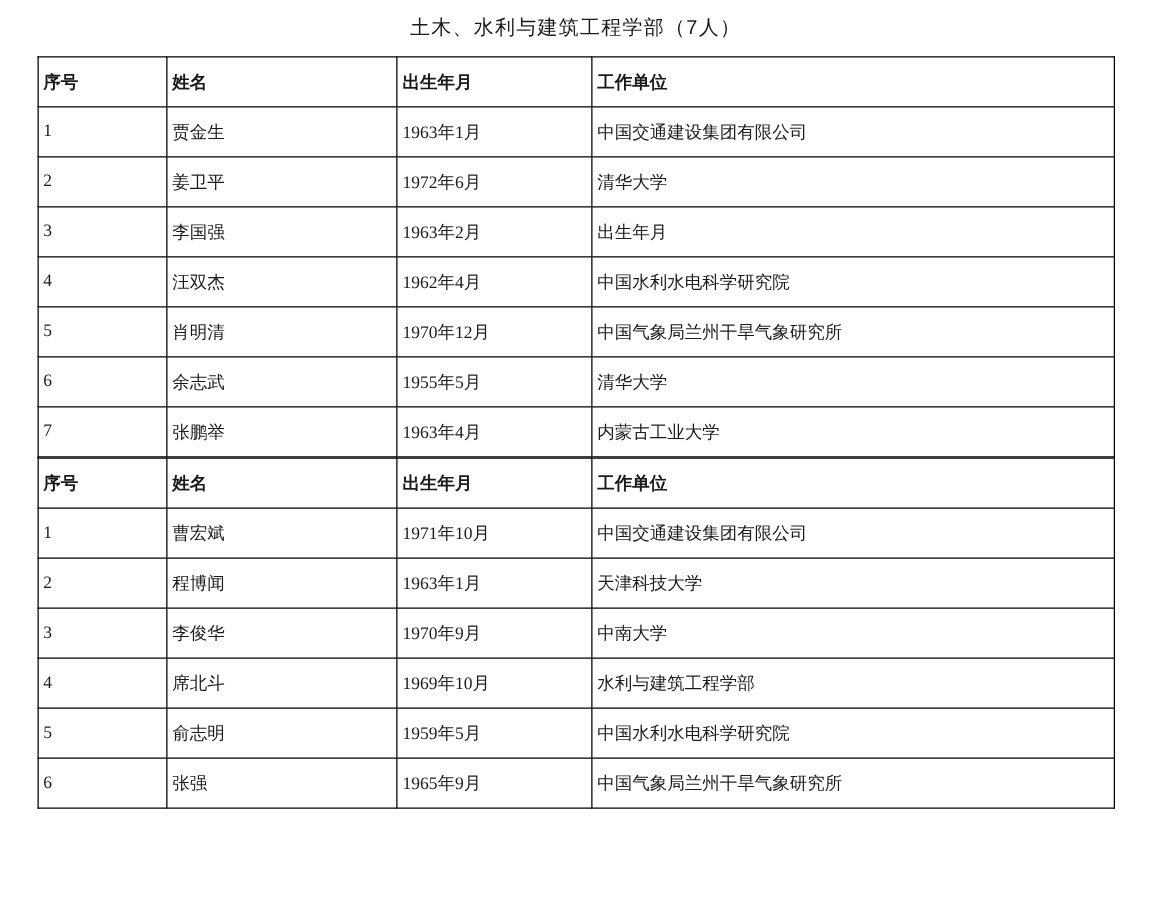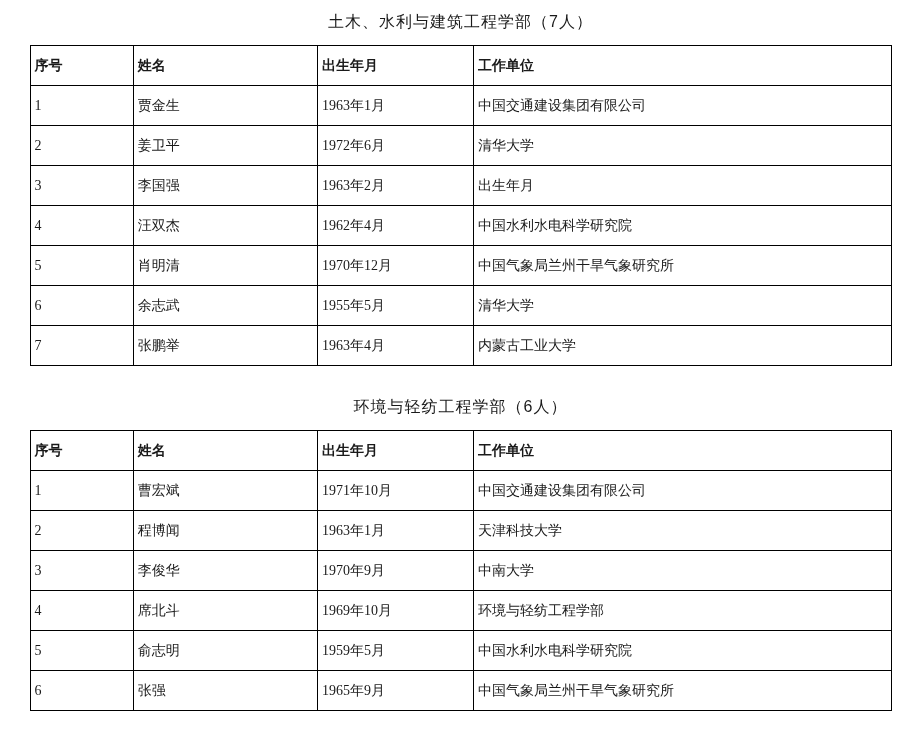--- a/index.html
+++ b/index.html
@@ -133,21 +133,20 @@
       <td>7</td>
       <td>张鹏举</td>
       <td>1963年4月</td>
       <td>内蒙古工业大学</td>
     </tr>
   </tbody>
       </table>
     </section>
 
     <section class="dept-section">
-      <h2 class="dept-title">环境与轻纺工程学部（6人）</h2>
       <table class="dept-table">
         <colgroup>
           <col class="col-no">
           <col class="col-name">
           <col class="col-birth">
           <col class="col-org">
         </colgroup>
         <thead>
           <tr>
             <th>序号</th>
@@ -175,21 +174,21 @@
       <td>3</td>
       <td>李俊华</td>
       <td>1970年9月</td>
       <td>中南大学</td>
     </tr>
 
     <tr>
       <td>4</td>
       <td>席北斗</td>
       <td>1969年10月</td>
-      <td>环境与轻纺工程学部</td>
+      <td>水利与建筑工程学部</td>
     </tr>
 
     <tr>
       <td>5</td>
       <td>俞志明</td>
       <td>1959年5月</td>
       <td>中国水利水电科学研究院</td>
     </tr>
 
     <tr>

